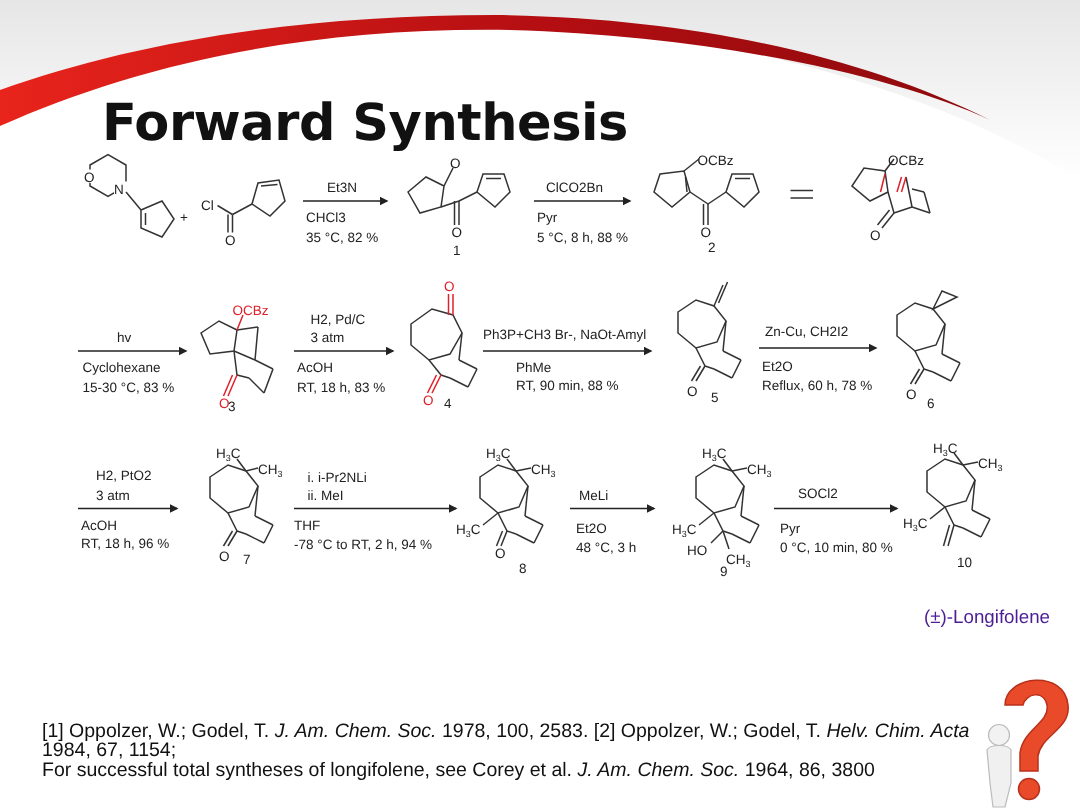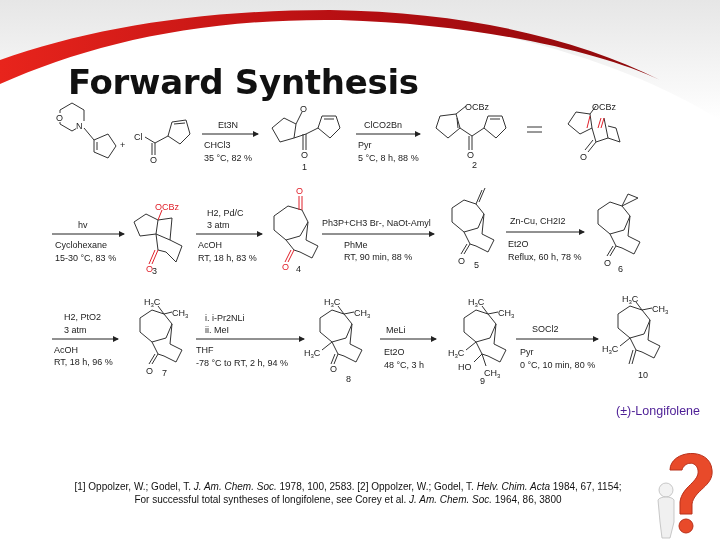--- a/index.html
+++ b/index.html
@@ -21,21 +21,21 @@
   .lbl { font-size: 9px; fill: #222; }
   .red { fill: #e0202a; }
   .bond { stroke: #333; stroke-width: 1; fill: none; }
   .bond-red { stroke: #e0202a; stroke-width: 1; fill: none; }
   .product-name {
     position: absolute; left: 603px; top: 404px;
     font-size: 12.5px; color: #4c1d95; margin-left: 13px;
   }
   .refs {
     position: absolute; left: 28px; top: 480px; width: 640px;
-    font-size: 10px; line-height: 13px; color: #111; text-align: center;
+    font-size: 13px; line-height: 13px; color: #111;
   }
   .refs i { font-style: italic; }
   .qmark { position: absolute; left: 640px; top: 440px; width: 80px; height: 100px; }
 </style>
 </head>
 <body>
 
 <svg class="bg-swoosh" viewBox="0 0 720 120" preserveAspectRatio="none">
   <defs>
     <linearGradient id="grey" x1="0" y1="0" x2="0" y2="1">

